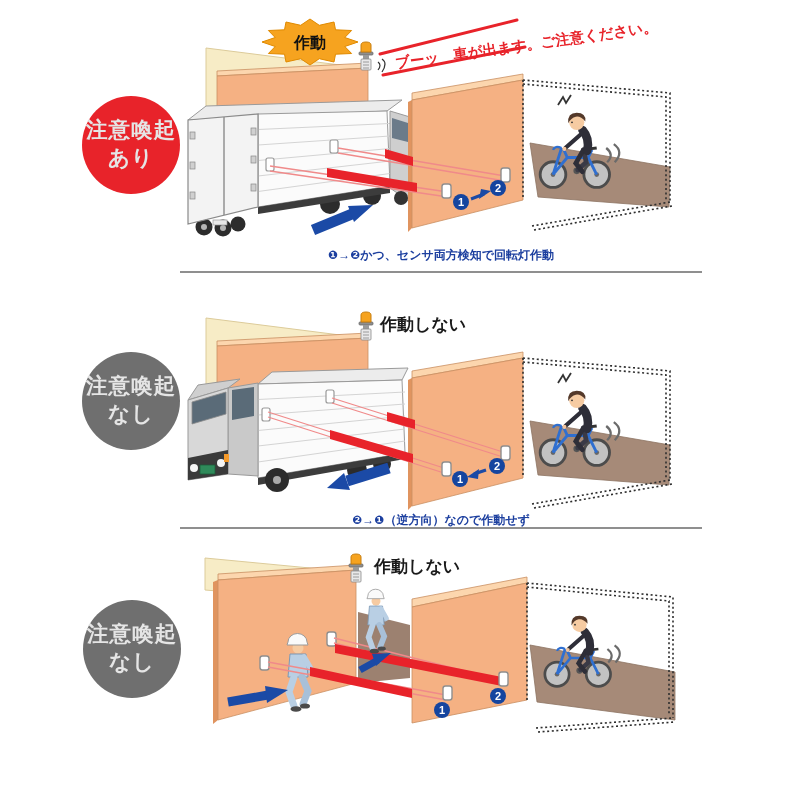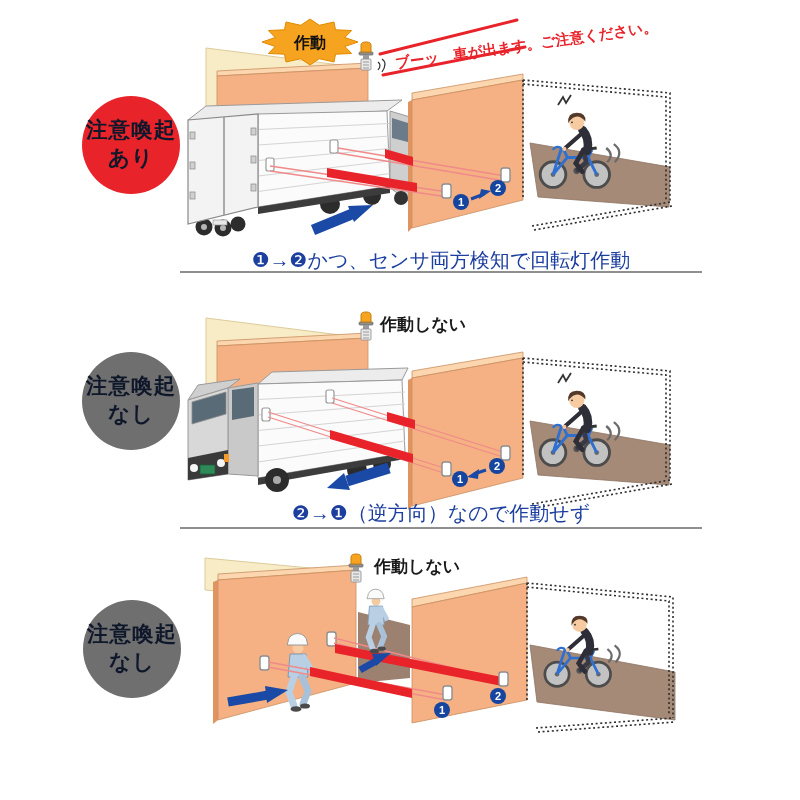--- a/index.html
+++ b/index.html
@@ -1,24 +1,24 @@
 <!DOCTYPE html>
 <html><head>
 <meta charset="utf-8">
 <style>
   html,body{margin:0;padding:0;background:#fff;}
   .page{position:relative;width:800px;height:800px;background:#fff;overflow:hidden;
         font-family:"Liberation Sans","DejaVu Sans",sans-serif;}
-  .badge{position:absolute;width:98px;height:98px;border-radius:50%;color:#0f172a;
+  .badge{position:absolute;width:98px;height:98px;border-radius:50%;color:#e5e5e5;
          font-weight:bold;font-size:21.5px;display:flex;flex-direction:column;
          align-items:center;justify-content:center;line-height:1.28;letter-spacing:1px;text-align:center;}
   .badge.red{background:#e8232a;}
   .badge.gray{background:#6f6f6f;}
   .caption{position:absolute;left:180px;width:522px;text-align:center;color:#1c3f9f;
-           font-weight:normal;font-size:20px;}
+           font-weight:bold;font-size:12px;}
   .divider{position:absolute;left:180px;width:522px;height:2px;background:#8f8f8f;}
   .scene{position:absolute;left:180px;width:530px;height:235px;}
   svg{font-family:"Liberation Sans","DejaVu Sans",sans-serif;}
   .sensor-num{font-size:11px;font-weight:bold;fill:#fff;text-anchor:middle;}
   .status-label{font-size:17px;font-weight:bold;fill:#1a1a1a;}
 </style>
 </head>
 <body>
 
 <div class="page">
@@ -253,21 +253,21 @@
     <polygon points="287,189 299,181 298,191" fill="#1b4aa6"></polygon>
   </g>
   <g>
     <line x1="209" y1="180" x2="167" y2="193" stroke="#1b4aa6" stroke-width="11"></line>
     <polygon points="147,200 170,202 164,185" fill="#1b4aa6"></polygon>
   </g>
   <use href="#sym-lamp" x="176" y="22"></use>
   <text class="status-label" x="200" y="42">作動しない</text>
 </svg>
 
-<div class="caption" style="top:500px">❷→❶（逆方向）なので作動せず</div>
+<div class="caption" style="top:512px">❷→❶（逆方向）なので作動せず</div>
 <div class="divider" style="top:527px"></div>
 
 <div class="badge gray" style="left:83px;top:600px">
   <div>注意喚起</div>
   <div>なし</div>
 </div>
 
 <svg class="scene" style="top:550px" viewBox="0 0 530 235">
   <g>
     <polygon points="25,8 172,22 172,52 25,40" fill="#f7ecc6" stroke="#dccb9a" stroke-width="1"></polygon>

